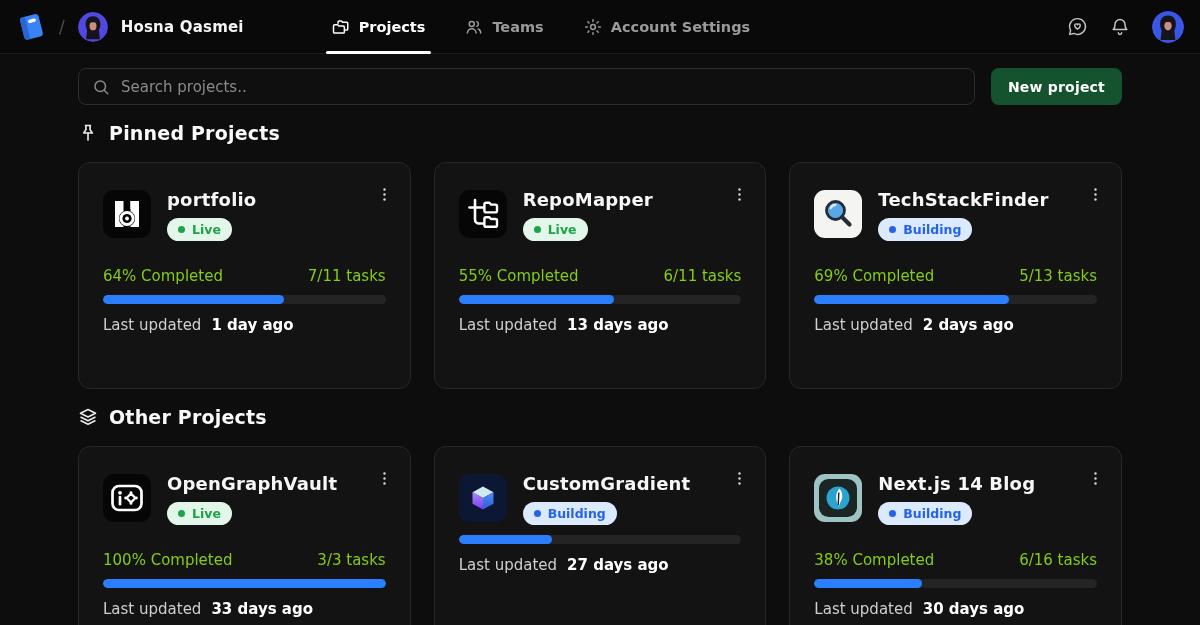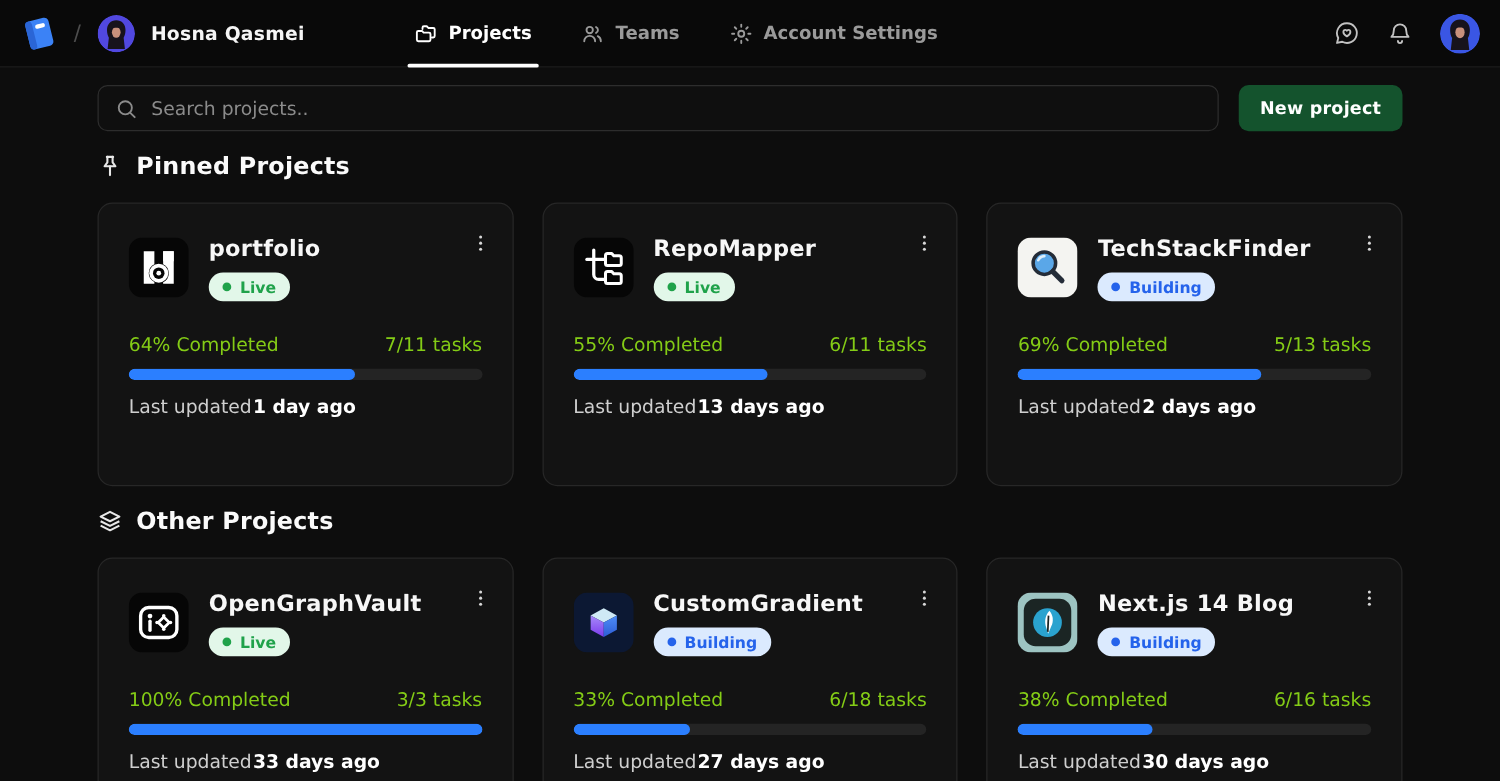--- a/index.html
+++ b/index.html
@@ -50,21 +50,21 @@
   .badge { display:inline-flex; align-items:center; gap:7px; border-radius:999px;
     padding:4px 11px; font-size:12.5px; font-weight:700; margin-top:7px; }
   .badge .dot { width:7px; height:7px; border-radius:50%; }
   .kebab { position:absolute; top:19px; right:13px; color:#d8d8d8; cursor:pointer;
     padding:4px; display:flex; }
   .stats-row { display:flex; justify-content:space-between; margin-top:26px;
     font-size:15px; color:#84cc16; }
   .progress-track { margin-top:10px; height:9px; border-radius:999px; background:#242424; overflow:hidden; }
   .progress-fill { height:100%; border-radius:999px; }
   .updated-row { margin-top:12px; font-size:15px; color:#cfcfcf; }
-  .updated-row b { color:#ffffff; font-weight:700; margin-left:1px; }
+  .updated-row b { color:#ffffff; font-weight:700; margin-left:10px; }
 </style>
 </head>
 <body>
 
 <div class="navbar">
   <div class="nav-left">
     <span class="book-logo">
       <svg width="28" height="30" viewBox="0 0 28 30">
         <g transform="rotate(-14 14 15)">
           <rect x="5" y="3.5" width="19" height="23" rx="3.5" fill="#3b82f6"></rect>
@@ -341,24 +341,20 @@
                 <polygon points="24,12.5 34.5,18.3 24,24 13.5,18.3" fill="#cfe9f5"></polygon>
                 <polygon points="13.5,18.3 24,24 24,35.5 13.5,29.7" fill="url(#cgL)"></polygon>
                 <polygon points="34.5,18.3 24,24 24,35.5 34.5,29.7" fill="url(#cgR)"></polygon>
               </svg>
             </span>
             <div><div class="card-title">CustomGradient</div><span class="badge" style="background:#dbeafe;color:#2563eb">
                 <span class="dot" style="background:#2563eb"></span>
                 <span>Building</span>
               </span></div>
           </div>
-          <div class="stats-row">
-            <span>33% Completed</span>
-            <span>6/18 tasks</span>
-          </div>
           <div class="progress-track">
             <div class="progress-fill" style="width:33%;background:#2b7fff"></div>
           </div>
           <div class="updated-row"><span>Last updated</span><b>27 days ago</b></div>
         </div>
         <div class="card">
           <div class="kebab">
             <svg width="17" height="17" viewBox="0 0 24 24" fill="currentColor">
               <circle cx="12" cy="5" r="1.7"></circle>
               <circle cx="12" cy="12" r="1.7"></circle>

